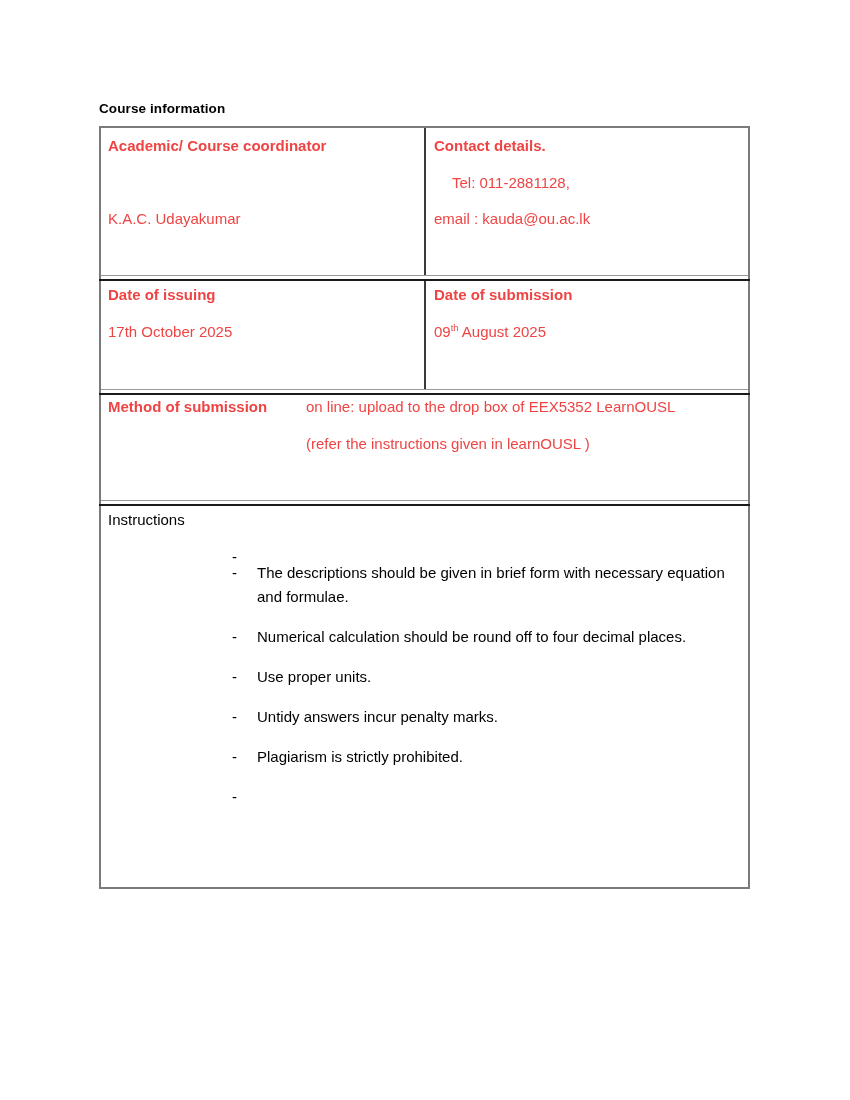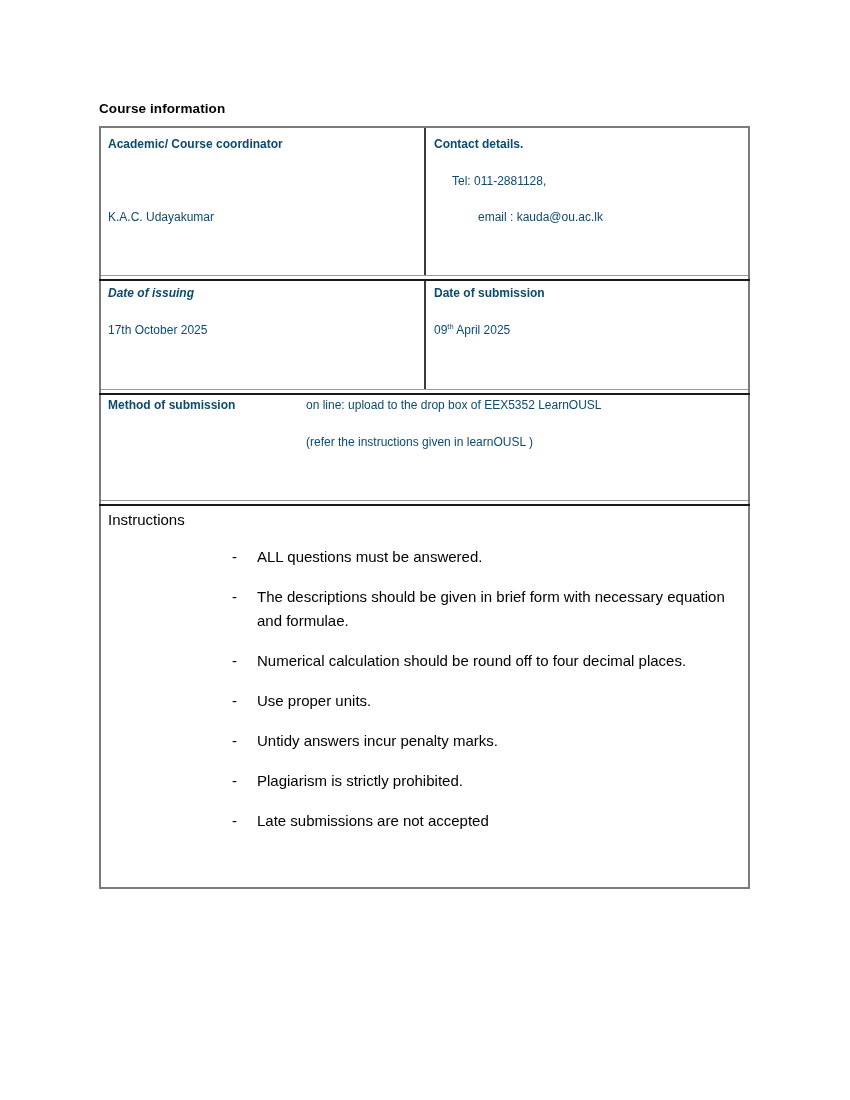--- a/index.html
+++ b/index.html
@@ -85,23 +85,23 @@
   
   .vdiv {
     position: absolute;
     width: 2px;
     background: #3a3a3a;
   }
 
   
   .cell-text {
     position: absolute;
-    font-size: 12px;
+    font-size: 15px;
     line-height: 1.0;
-    color: #0c4a6e;
+    color: #ef4444;
   }
   .cell-text.bold {
     font-weight: bold;
   }
   .nowrap { white-space: nowrap; }
 
   sup.ord {
     font-size: 0.62em;
     vertical-align: super;
     line-height: 0;
@@ -154,53 +154,52 @@
   <div class="vdiv" style="left:424px; top:128px; height:147px;"></div>
 
   <div class="cell-text bold nowrap" style="left:108px; top:138px;">Academic/ Course coordinator</div>
 
   <div class="cell-text nowrap" style="left:108px; top:211px;">K.A.C. Udayakumar</div>
 
   <div class="cell-text bold nowrap" style="left:434px; top:138px;">Contact details.</div>
 
   <div class="cell-text nowrap" style="left:452px; top:175px;">Tel: 011-2881128,</div>
 
-  <div class="cell-text nowrap" style="left:434px; top:211px;margin-left:44px;">email : kauda@ou.ac.lk</div>
+  <div class="cell-text nowrap" style="left:434px; top:211px;">email : kauda@ou.ac.lk</div>
 
   <div class="sep-thin" style="left:101px; top:275px; width:647px;"></div>
   <div class="sep-thick" style="left:99px; top:279px; width:651px;"></div>
 
   <div class="vdiv" style="left:424px; top:281px; height:108px;"></div>
 
-  <div class="cell-text bold nowrap" style="left:108px; top:287px;font-style:italic;">Date of issuing</div>
+  <div class="cell-text bold nowrap" style="left:108px; top:287px;">Date of issuing</div>
 
   <div class="cell-text nowrap" style="left:108px; top:324px;">17th  October 2025</div>
 
   <div class="cell-text bold nowrap" style="left:434px; top:287px;">Date of submission</div>
 
-  <div class="cell-text nowrap" style="left:434px; top:324px;"><span>09</span><sup class="ord">th</sup><span> April 2025</span></div>
+  <div class="cell-text nowrap" style="left:434px; top:324px;"><span>09</span><sup class="ord">th</sup><span> August 2025</span></div>
 
   <div class="sep-thin" style="left:101px; top:389px; width:647px;"></div>
   <div class="sep-thick" style="left:99px; top:393px; width:651px;"></div>
 
   <div class="cell-text bold nowrap" style="left:108px; top:399px;">Method of submission</div>
 
   <div class="cell-text nowrap" style="left:306px; top:399px;">on line: upload to the drop box of EEX5352 LearnOUSL</div>
 
   <div class="cell-text nowrap" style="left:306px; top:436px;">(refer the instructions given in learnOUSL )</div>
 
   <div class="sep-thin" style="left:101px; top:500px; width:647px;"></div>
   <div class="sep-thick" style="left:99px; top:504px; width:651px;"></div>
 
   <div class="instructions-title">Instructions</div>
 
   <div class="instr-list">
     <div class="instr-item">
       <span class="instr-dash">-</span>
-      <span>ALL questions must be answered.</span>
     </div>
     <div class="instr-item">
       <span class="instr-dash">-</span>
       <span>The descriptions should be given in brief form with necessary equation and formulae.</span>
     </div>
     <div class="instr-item">
       <span class="instr-dash">-</span>
       <span>Numerical calculation should be round off to four decimal places.</span>
     </div>
     <div class="instr-item">
@@ -210,17 +209,16 @@
     <div class="instr-item">
       <span class="instr-dash">-</span>
       <span>Untidy answers incur penalty marks.</span>
     </div>
     <div class="instr-item">
       <span class="instr-dash">-</span>
       <span>Plagiarism is strictly prohibited.</span>
     </div>
     <div class="instr-item">
       <span class="instr-dash">-</span>
-      <span>Late submissions are not accepted</span>
     </div>
   </div>
 
 </div>
 
 </body></html>

